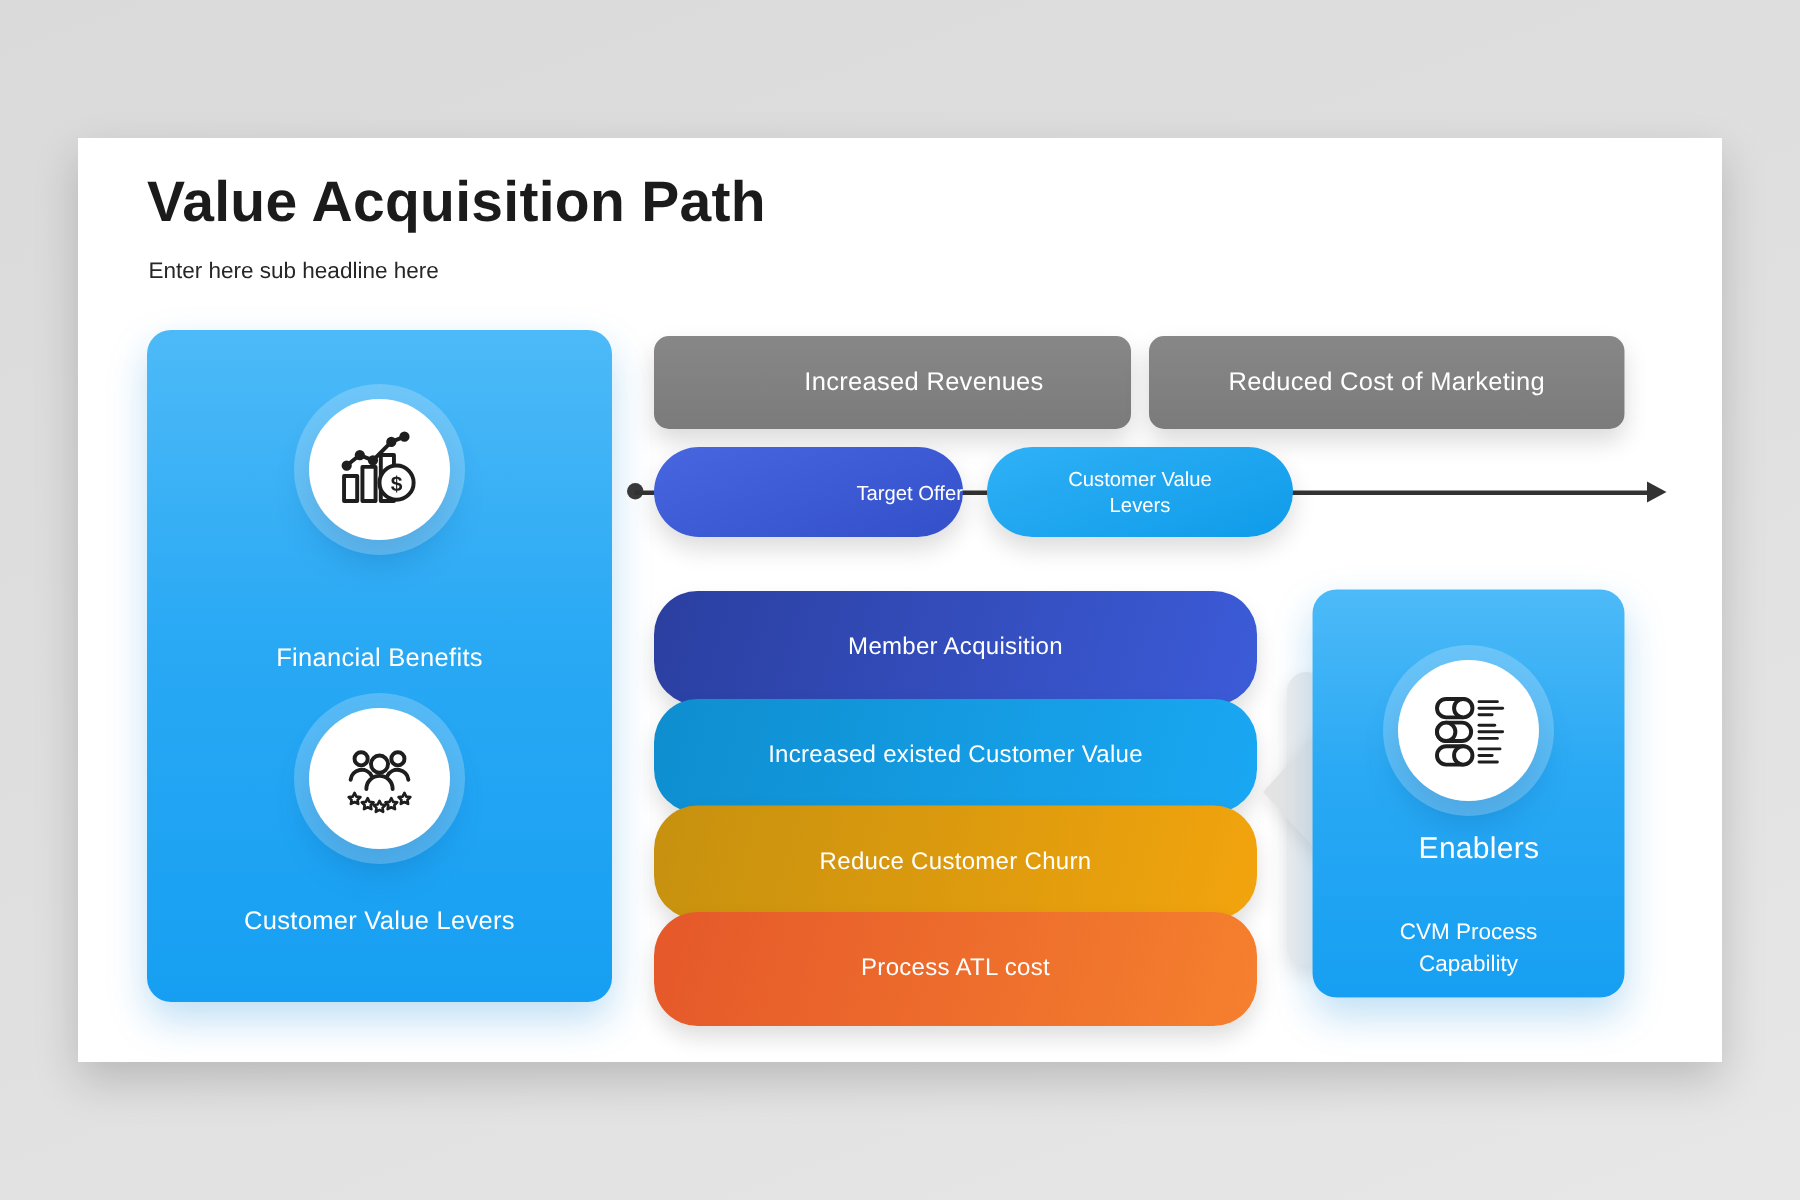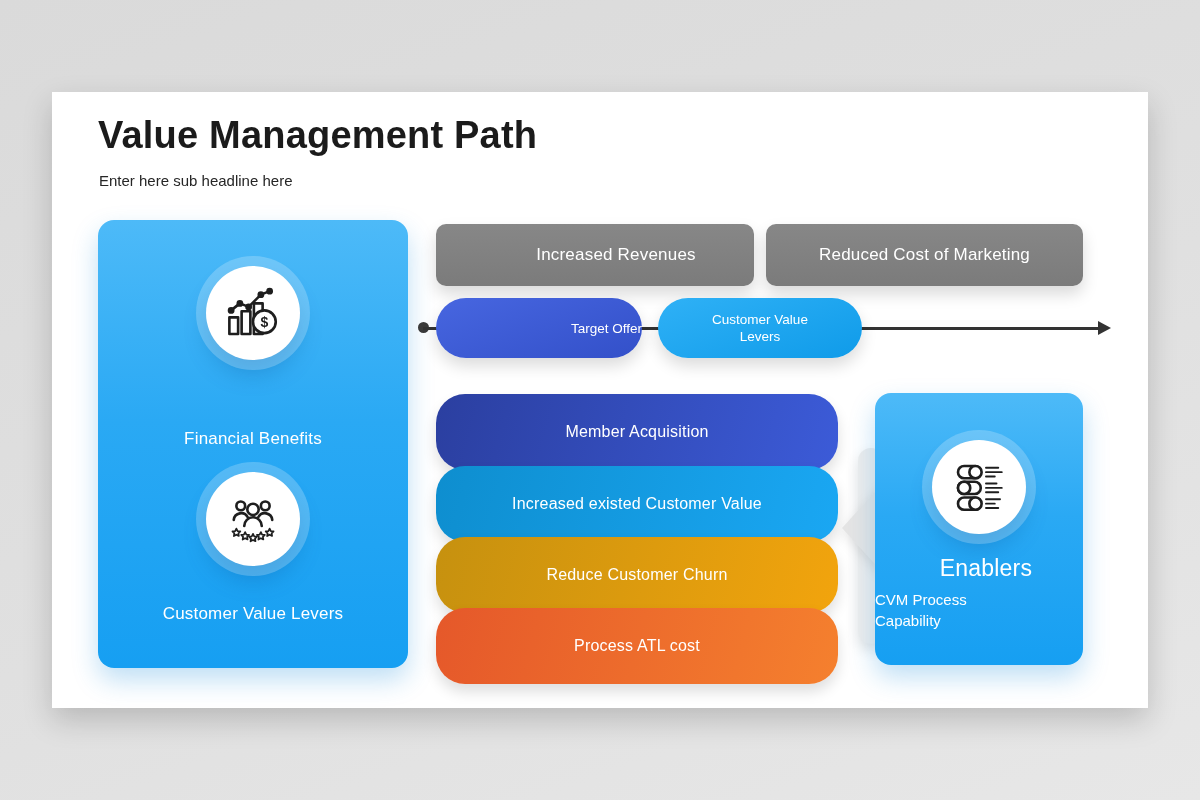--- a/index.html
+++ b/index.html
@@ -33,23 +33,24 @@
   .icon-circle {
     position:absolute; width:94px; height:94px; border-radius:50%;
     background:#ffffff; display:flex; align-items:center; justify-content:center;
     box-shadow:0 0 0 10px rgba(255,255,255,.22), 0 14px 22px rgba(10,90,160,.30);
   }
   .card-label {
     position:absolute; left:0; width:100%; text-align:center;
     color:#ffffff; font-size:17px; font-weight:500; letter-spacing:.2px;
   }
   .card-sublabel {
-    position:absolute; left:0; width:100%; text-align:left;
+    position:absolute; left:0; width:100%; text-align:center;
     color:#ffffff; font-size:15px; line-height:21px; font-weight:500;
     white-space:pre-line;
+    margin-top:22px;
   }
 
   
   .gray-box {
     top:132px; height:62px; border-radius:10px;
     background:linear-gradient(180deg,#878787,#7b7b7b);
     display:flex; align-items:center; justify-content:center;
     color:#ffffff; font-size:17px; letter-spacing:.2px;
     box-shadow:0 8px 16px rgba(0,0,0,.15);
   }
@@ -103,21 +104,21 @@
   }
 
   svg.glyph { stroke:#1e1e1e; fill:none; stroke-width:3; stroke-linecap:round; stroke-linejoin:round; }
 </style>
 </head>
 <body>
 
 <div id="stage">
   <div id="slide">
 
-    <div class="abs title">Value Management Path</div>
+    <div class="abs title">Value Acquisition Path</div>
     <div class="abs subtitle">Enter here sub headline here</div>
 
     <div id="left-card" class="abs blue-card">
       <div class="icon-circle" style="left:108px; top:46px;">
         <svg class="glyph" width="56" height="56" viewBox="0 0 64 64">
           <rect x="5" y="37" width="10" height="19"></rect>
           <rect x="19" y="30" width="10" height="26"></rect>
           <rect x="33" y="21" width="10" height="35"></rect>
           <polyline points="7,29 17,21 27,25 41,11 51,7"></polyline>
           <circle cx="7" cy="29" r="2.4" fill="#1e1e1e"></circle>
@@ -192,19 +193,19 @@
           </g>
           <rect x="8" y="44" width="26" height="14" rx="7"></rect>
           <circle cx="28" cy="51" r="7" fill="#ffffff"></circle>
           <g stroke-width="2.2">
             <line x1="40" y1="46" x2="56" y2="46"></line>
             <line x1="40" y1="51" x2="50" y2="51"></line>
             <line x1="40" y1="56" x2="54" y2="56"></line>
           </g>
         </svg>
       </div>
-      <div class="card-label" style="top:162px; font-size:23px;padding-left:14px;">Enablers</div>
+      <div class="card-label" style="top:162px; font-size:20px;padding-left:14px;">Enablers</div>
       <div class="card-sublabel" style="top:196px;">CVM Process
 Capability</div>
     </div>
 
   </div>
 </div>
 
 </body></html>

